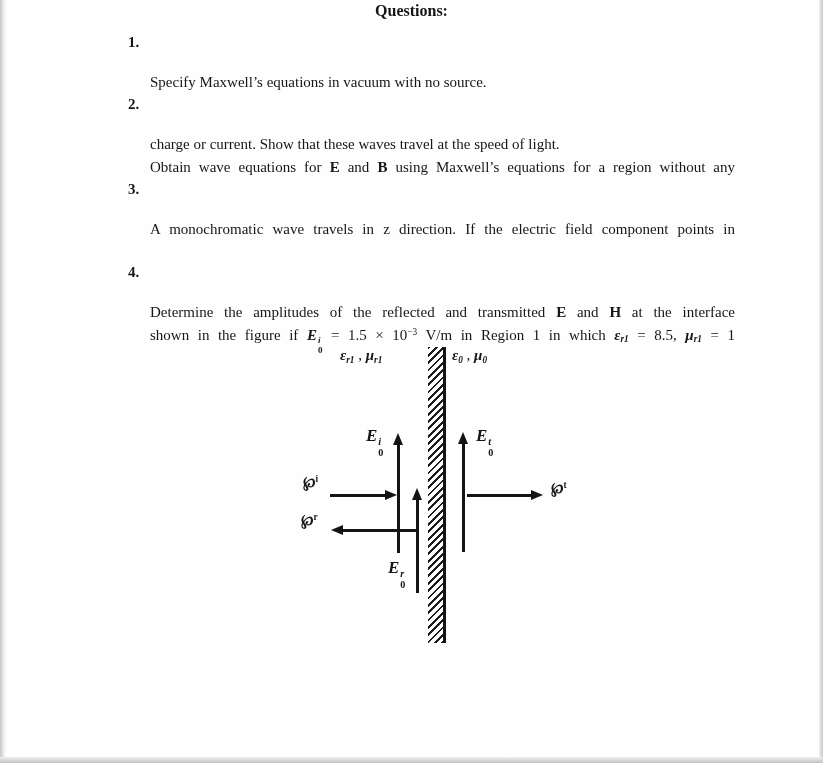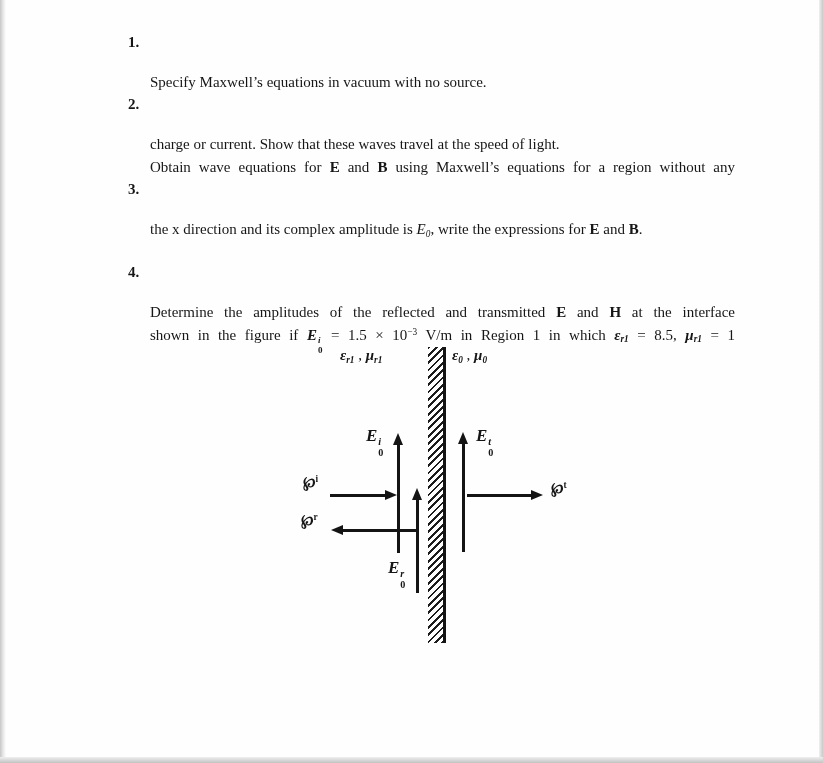--- a/index.html
+++ b/index.html
@@ -68,39 +68,40 @@
   .edge-right{position:absolute;right:0;top:0;bottom:0;width:4px;
     background:linear-gradient(to left,#c9c9c9,#f0f0f0);}
   .edge-bottom{position:absolute;left:0;right:0;bottom:0;height:6px;
     background:linear-gradient(to bottom,#efefef,#c3c3c3);}
 </style>
 </head>
 <body>
 
 <div class="page">
 
+  <div class="title">Questions:</div>
 
   <div>
       <div class="question" style="top: 31px;">
         <span class="qnum">1.</span>
         <div class="qbody">
           <div class="qline">Specify Maxwell’s equations in vacuum with no source.</div>
         </div>
       </div>
       <div class="question" style="top: 93px;">
         <span class="qnum">2.</span>
         <div class="qbody">
           <div class="qline">charge or current. Show that these waves travel at the speed of light.</div>
           <div class="qline just">Obtain wave equations for <span class="b">E</span> and <span class="b">B</span> using Maxwell’s equations for a region without any</div>
         </div>
       </div>
       <div class="question" style="top: 178px;">
         <span class="qnum">3.</span>
         <div class="qbody">
-          <div class="qline">the x direction and its complex amplitude is <span class="it">E<span class="sub">0</span></span>, write the expressions for <span class="b">E</span> and <span class="b">B</span>.</div>
+          <div class="qline just">A monochromatic wave travels in z direction. If the electric field component points in</div>
         </div>
       </div>
       <div class="question" style="top: 261px;">
         <span class="qnum">4.</span>
         <div class="qbody">
           <div class="qline just">Determine the amplitudes of the reflected and transmitted <span class="b">E</span> and <span class="b">H</span> at the interface</div>
           <div class="qline just">shown in the figure if <span class="b it">E<span class="stack">
                 <span class="st-sup">i</span>
                 <span class="st-sub">0</span>
               </span></span> = 1.5 × <span>10<span class="sup">−3</span></span> V/m in Region 1 in which <span class="b it">ε<span class="sub">r1</span></span> = 8.5, <span class="b it">μ<span class="sub">r1</span></span> = 1</div>

